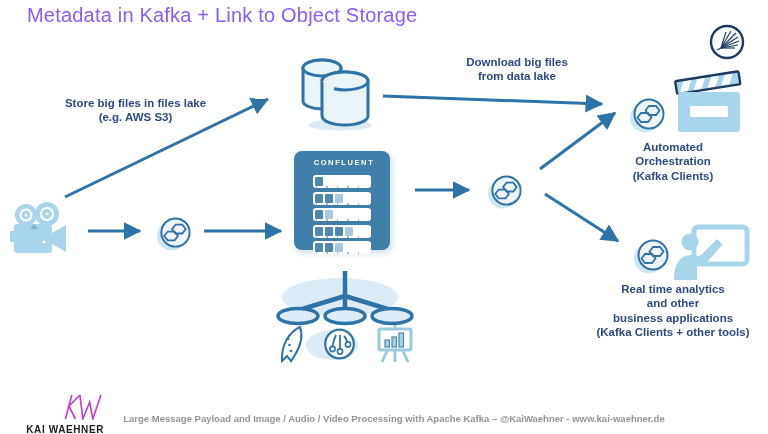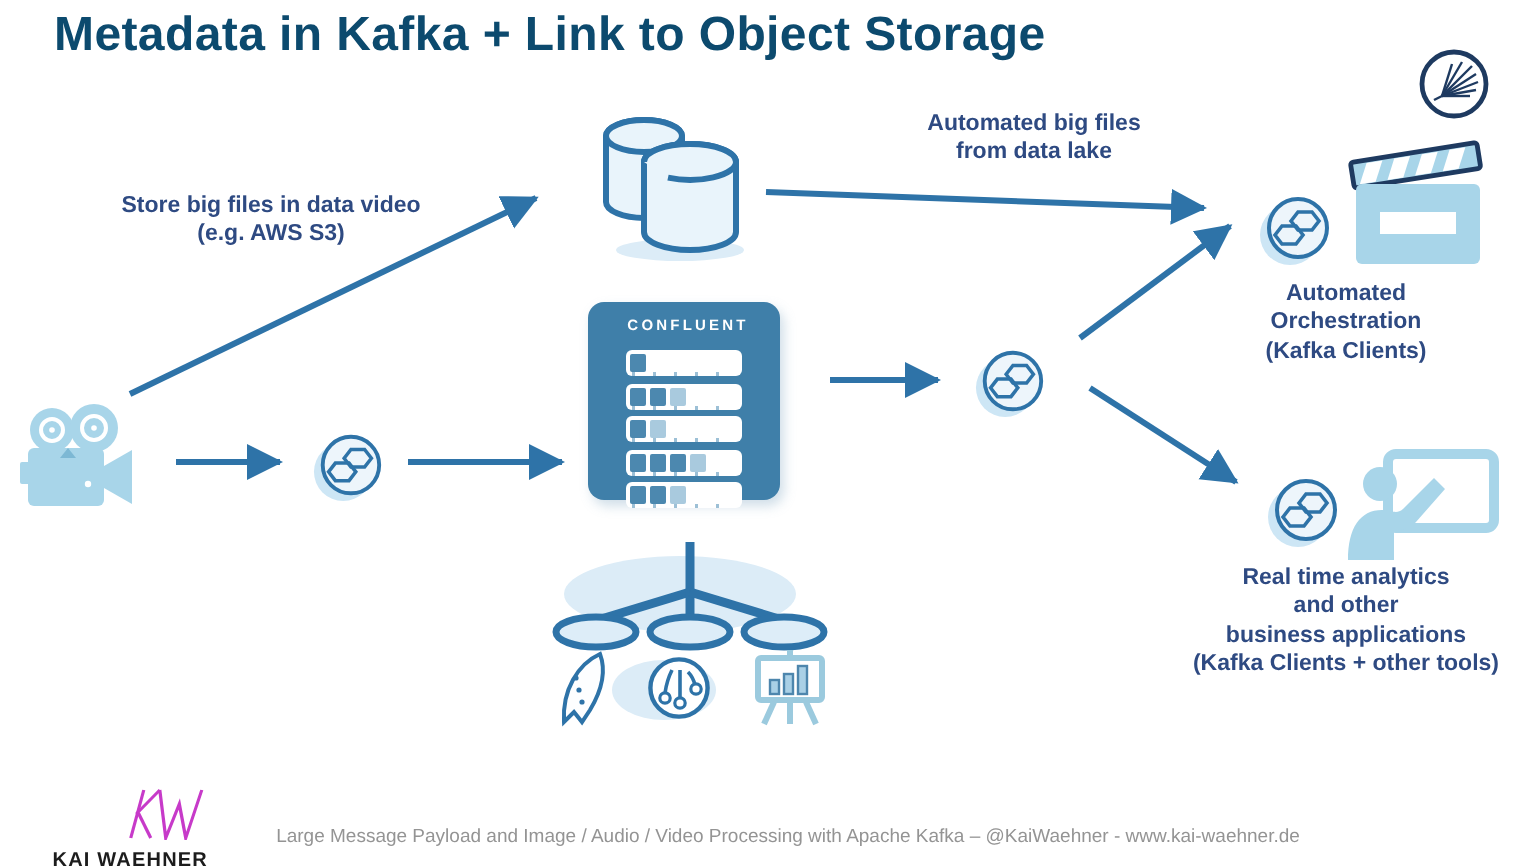--- a/index.html
+++ b/index.html
@@ -1,37 +1,37 @@
 <!DOCTYPE html>
 <html><head>
 <meta charset="utf-8">
 <style>
   html,body{margin:0;padding:0;background:#fff;}
   .slide{position:relative;width:768px;height:434px;background:#ffffff;overflow:hidden;
          font-family:"Liberation Sans",sans-serif;}
   .abs{position:absolute;}
-  .title{left:27px;top:4px;font-size:24px;font-weight:700;color:#0c4a6e;letter-spacing:0.2px;}
+  .title{left:27px;top:4px;font-size:20px;font-weight:400;color:#8b5cf6;letter-spacing:0.2px;}
   .lbl{position:absolute;text-align:center;white-space:pre-line;color:#2e4a82;
        font-weight:700;font-size:11.5px;line-height:1.24;z-index:3;}
   .overlay{position:absolute;left:0;top:0;z-index:1;}
   .icon{position:absolute;z-index:2;line-height:0;}
   
   .panel{position:absolute;left:294px;top:151px;width:96px;height:99px;background:#3f7fa9;
          border-radius:8px;box-sizing:border-box;padding:2px 19px;z-index:2;
          box-shadow:2px 3px 6px rgba(120,160,190,.35);}
   .panel-head{display:flex;align-items:center;justify-content:center;gap:4px;height:19px;
               color:#fff;font-size:7.5px;font-weight:700;letter-spacing:1.6px;}
   .krow{height:13px;background:#fff;border-radius:3px;margin:3.4px 0;display:flex;
         align-items:center;padding:0 2px;gap:2px;position:relative;overflow:hidden;}
   .krow::after{content:'';position:absolute;left:3px;right:3px;bottom:0;height:2px;
         background-image:repeating-linear-gradient(90deg,#9dc0d6 0 1.5px,transparent 1.5px 10.5px);}
   .sq{width:8px;height:9px;background:#4c88af;border-radius:1px;flex:0 0 auto;}
   .sq.partial{background:#a9cade;}
   .footer{left:104px;top:413px;width:580px;text-align:center;color:#949494;
-          font-size:9.5px;font-weight:400;z-index:3;}
+          font-size:9.5px;font-weight:700;z-index:3;}
   .brand{left:4px;top:394px;width:100px;text-align:right;z-index:3;}
   .brand-name{font-size:10px;font-weight:700;letter-spacing:0.6px;color:#1c1c1c;margin-top:0px;}
 </style>
 </head>
 <body>
 
 <div class="slide">
 
   <svg class="overlay" width="768" height="434">
     <defs>
@@ -83,36 +83,36 @@
       </g>
       <g fill="#ffffff">
         <circle cx="18" cy="13" r="1.4"></circle>
         <circle cx="39" cy="12" r="1.4"></circle>
         <circle cx="36" cy="40" r="1.6"></circle>
       </g>
       <path d="M26 22 L30 27 L22 27 Z" fill="#7db8d4"></path>
     </svg>
   </div>
 
-  <div class="lbl" style="left:38px;top:96px;width:195px;">Store big files in data video
+  <div class="lbl" style="left:38px;top:96px;width:195px;">Store big files in files lake
 (e.g. AWS S3)</div>
 
   <div class="icon" style="left:296px;top:54px;">
     <svg width="84" height="78" viewBox="0 0 84 78">
       <ellipse cx="44" cy="71" rx="32" ry="5.5" fill="#dcecf7"></ellipse>
       <g fill="#e9f4fb" stroke="#2e73a8" stroke-width="3">
         <path d="M7,14 a19,8 0 1,1 38,0 l0,33 a19,8 0 0,1 -38,0 Z"></path>
         <ellipse cx="26" cy="14" rx="19" ry="8"></ellipse>
         <path d="M26,27 a23,9 0 1,1 46,0 l0,35 a23,9 0 0,1 -46,0 Z"></path>
         <path d="M26,27 a23,9 0 1,1 46,0 a23,9 0 0,1 -34,7.8"></path>
       </g>
     </svg>
   </div>
 
-  <div class="lbl" style="left:437px;top:55px;width:160px;">Automated big files
+  <div class="lbl" style="left:437px;top:55px;width:160px;">Download big files
 from data lake</div>
 
   <div class="icon" style="left:156px;top:215px;">
     <svg width="37" height="37" viewBox="0 0 38 38">
       <circle cx="16" cy="21.5" r="15" fill="#cde6f5"></circle>
       <circle cx="20" cy="18" r="14.5" fill="#edf5fb" stroke="#2e73a8" stroke-width="2"></circle>
       <g fill="none" stroke="#2e73a8" stroke-width="1.8">
         <path d="M8.5,21.5 l3.5,-4.5 h7 l3.5,4.5 l-3.5,4.5 h-7 Z"></path>
         <path d="M16.5,14.5 l3.5,-4.5 h7 l3.5,4.5 l-3.5,4.5 h-7 Z"></path>
       </g>

